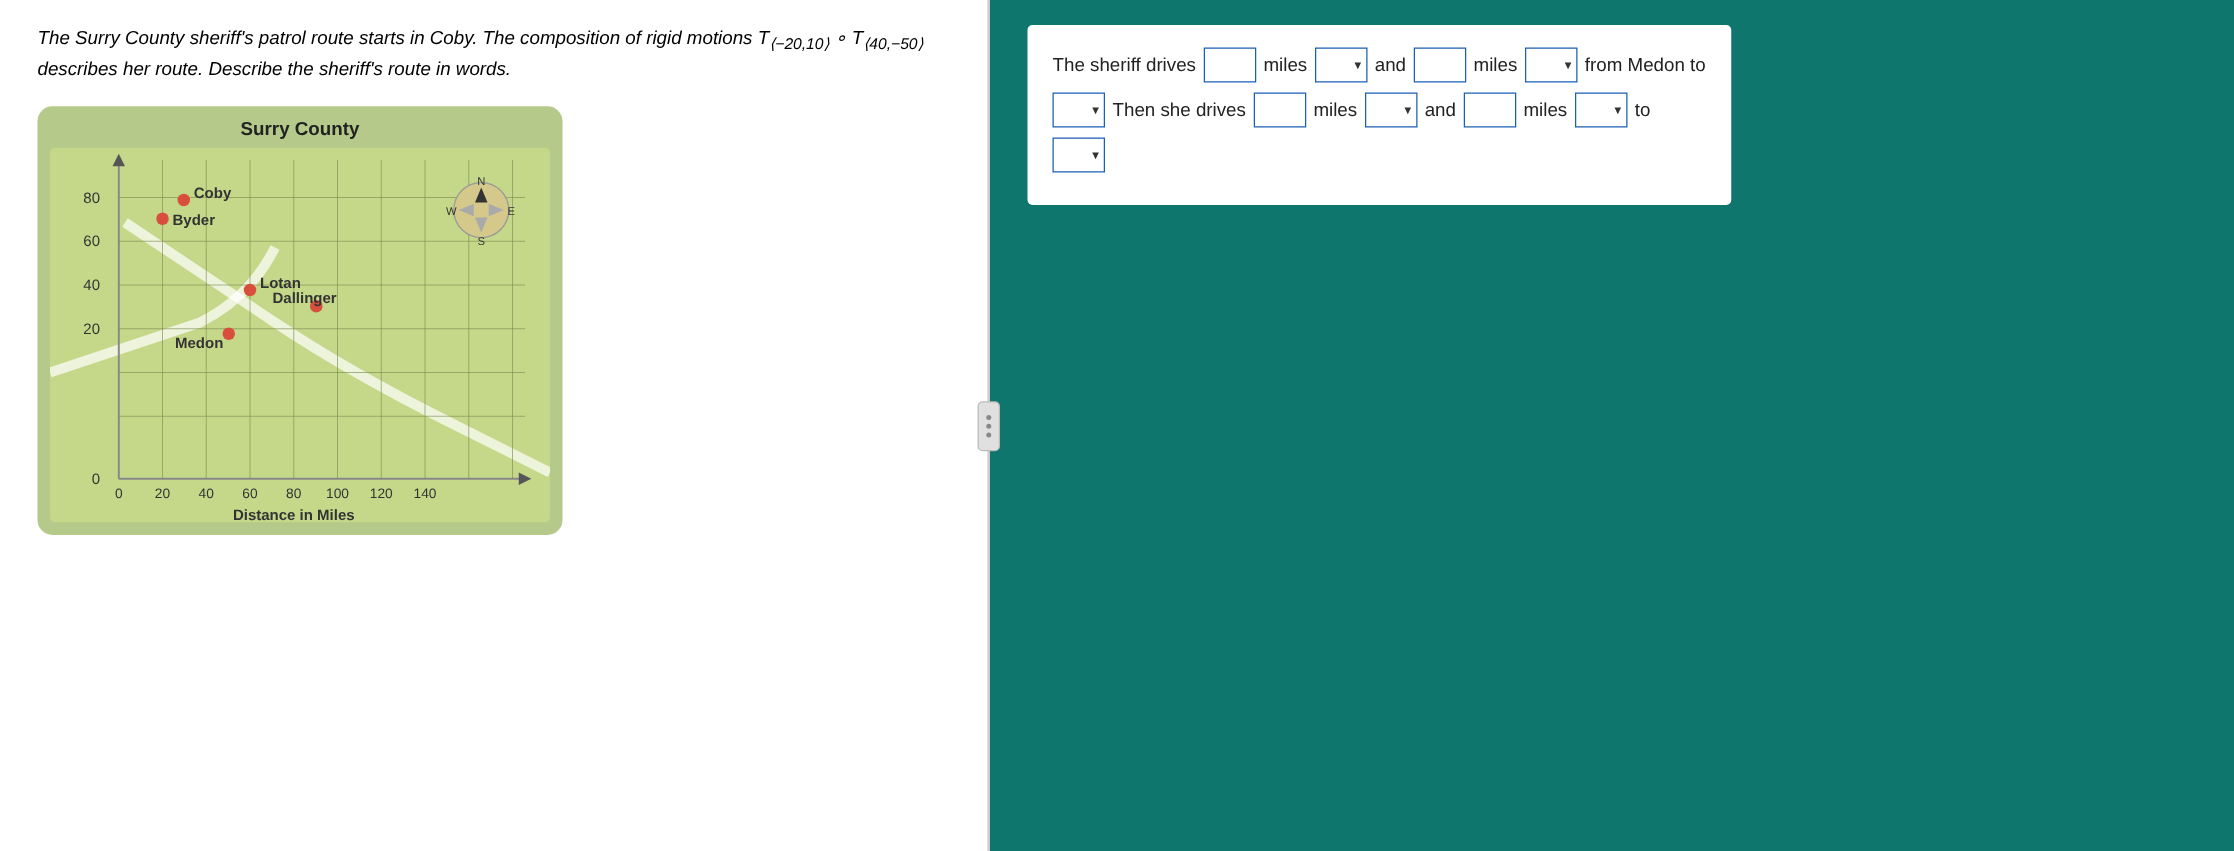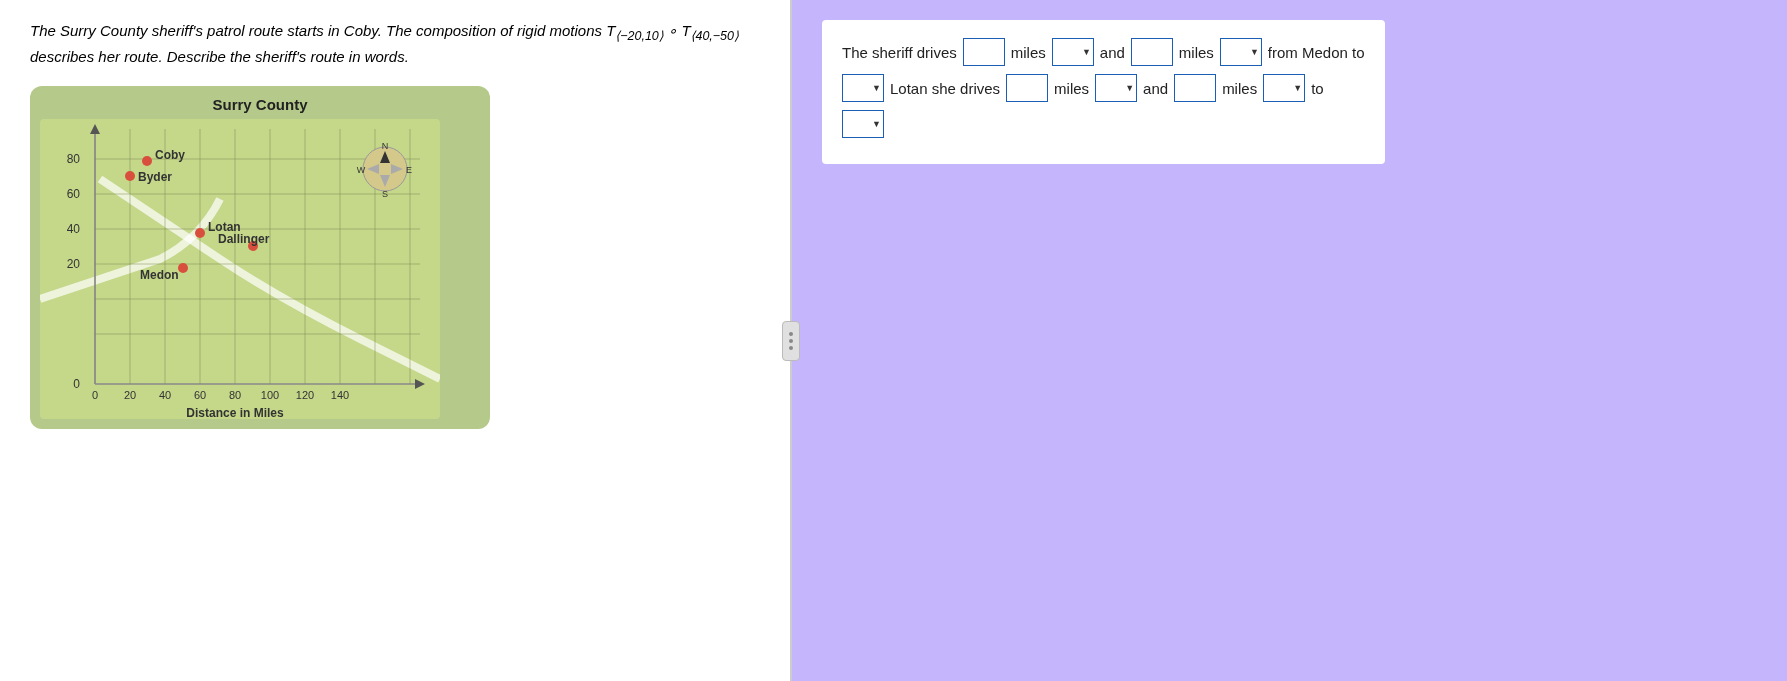--- a/index.html
+++ b/index.html
@@ -16,21 +16,21 @@
       padding: 20px 30px;
       background: #fff;
     }
     .problem-text {
       font-size: 15px;
       line-height: 1.5;
       margin-bottom: 18px;
       font-style: italic;
     }
     .map-container {
-      width: 460px;
+      width: 420px;
       background: #b5c98a;
       border-radius: 12px;
       padding: 10px;
       position: relative;
     }
     .map-title {
       text-align: center;
       font-weight: bold;
       font-size: 15px;
       margin-bottom: 6px;
@@ -69,21 +69,21 @@
     }
     .divider-dot {
       width: 4px;
       height: 4px;
       background: #888;
       border-radius: 50%;
     }
     .right-panel {
       flex: 1;
       padding: 20px 30px;
-      background: #c4b5fd;
+      background: #0f766e;
     }
     .answer-area {
       background: #fff;
       padding: 18px 20px;
       border-radius: 4px;
       display: inline-block;
     }
     .answer-row {
       display: flex;
       align-items: center;
@@ -280,21 +280,21 @@
       <div class="select-wrapper">
         <select>
           <option></option>
           <option>Byder</option>
           <option>Coby</option>
           <option>Lotan</option>
           <option>Dallinger</option>
           <option>Medon</option>
         </select>
       </div>
-      <span class="text-segment">Lotan she drives</span>
+      <span class="text-segment">Then she drives</span>
       <input class="answer-input" type="text" style="">
       <span class="text-segment">miles</span>
       <div class="select-wrapper">
         <select>
           <option></option>
           <option>N</option>
           <option>S</option>
           <option>E</option>
           <option>W</option>
           <option>NE</option>

